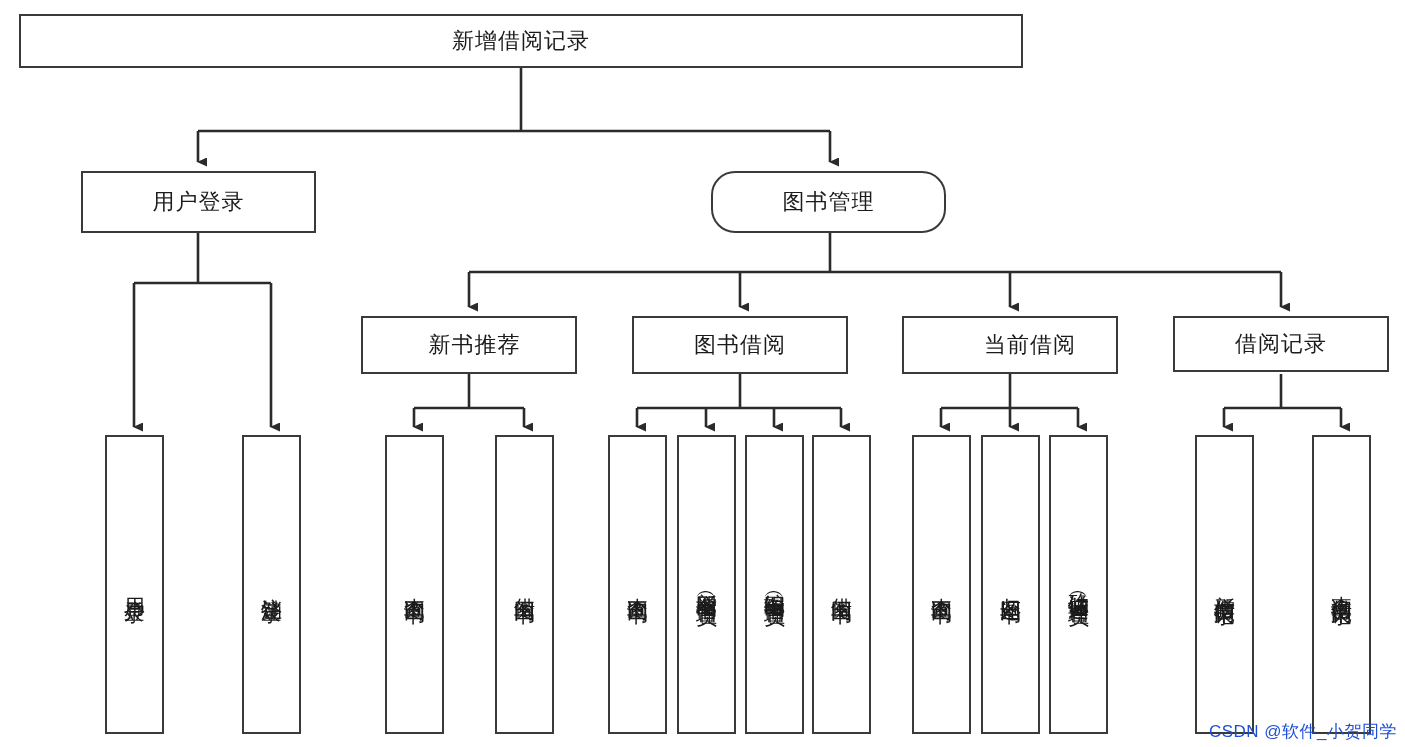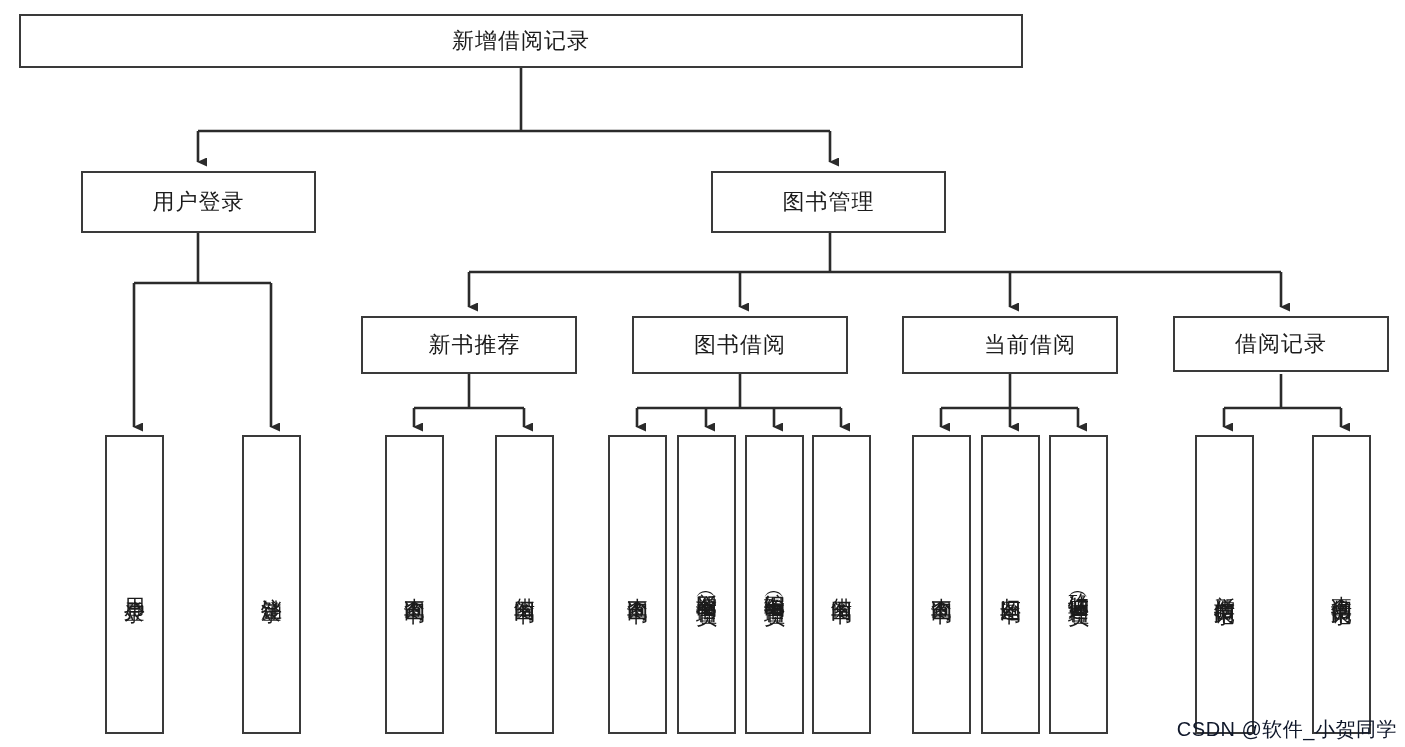--- a/index.html
+++ b/index.html
@@ -52,22 +52,22 @@
     white-space: nowrap;
   }
   .node.vert .vlabel {
     writing-mode: vertical-rl;
     text-orientation: upright;
   }
   #watermark {
     position: absolute;
     right: 8px;
     bottom: 4px;
-    font-size: 20px;
-    color: #0f172a;
+    font-size: 17px;
+    color: #1d4ed8;
     letter-spacing: 0.5px;
     white-space: nowrap;
   }
 </style>
 </head>
 <body>
 
 <div id="canvas">
 
   <svg id="connectors" viewBox="0 0 1405 747">
@@ -122,21 +122,21 @@
     </g>
   </svg>
 
   <div class="node horiz" style="left:19px; top:14px; width:1004px; height:54px;">
     <span>新增借阅记录</span>
   </div>
 
   <div class="node horiz" style="left:81px; top:171px; width:235px; height:62px;">
     <span>用户登录</span>
   </div>
-  <div class="node horiz" style="left:711px; top:171px; width:235px; height:62px;">
+  <div class="node horiz" style="left:711px; top:171px; width:235px; height:62px;border-radius:24px;">
     <span>图书管理</span>
   </div>
 
   <div class="node horiz" style="left:361px; top:316px; width:216px; height:58px;padding-left:11px;">
     <span>新书推荐</span>
   </div>
   <div class="node horiz" style="left:632px; top:316px; width:216px; height:58px;">
     <span>图书借阅</span>
   </div>
   <div class="node horiz" style="left:902px; top:316px; width:216px; height:58px;padding-left:40px;">

